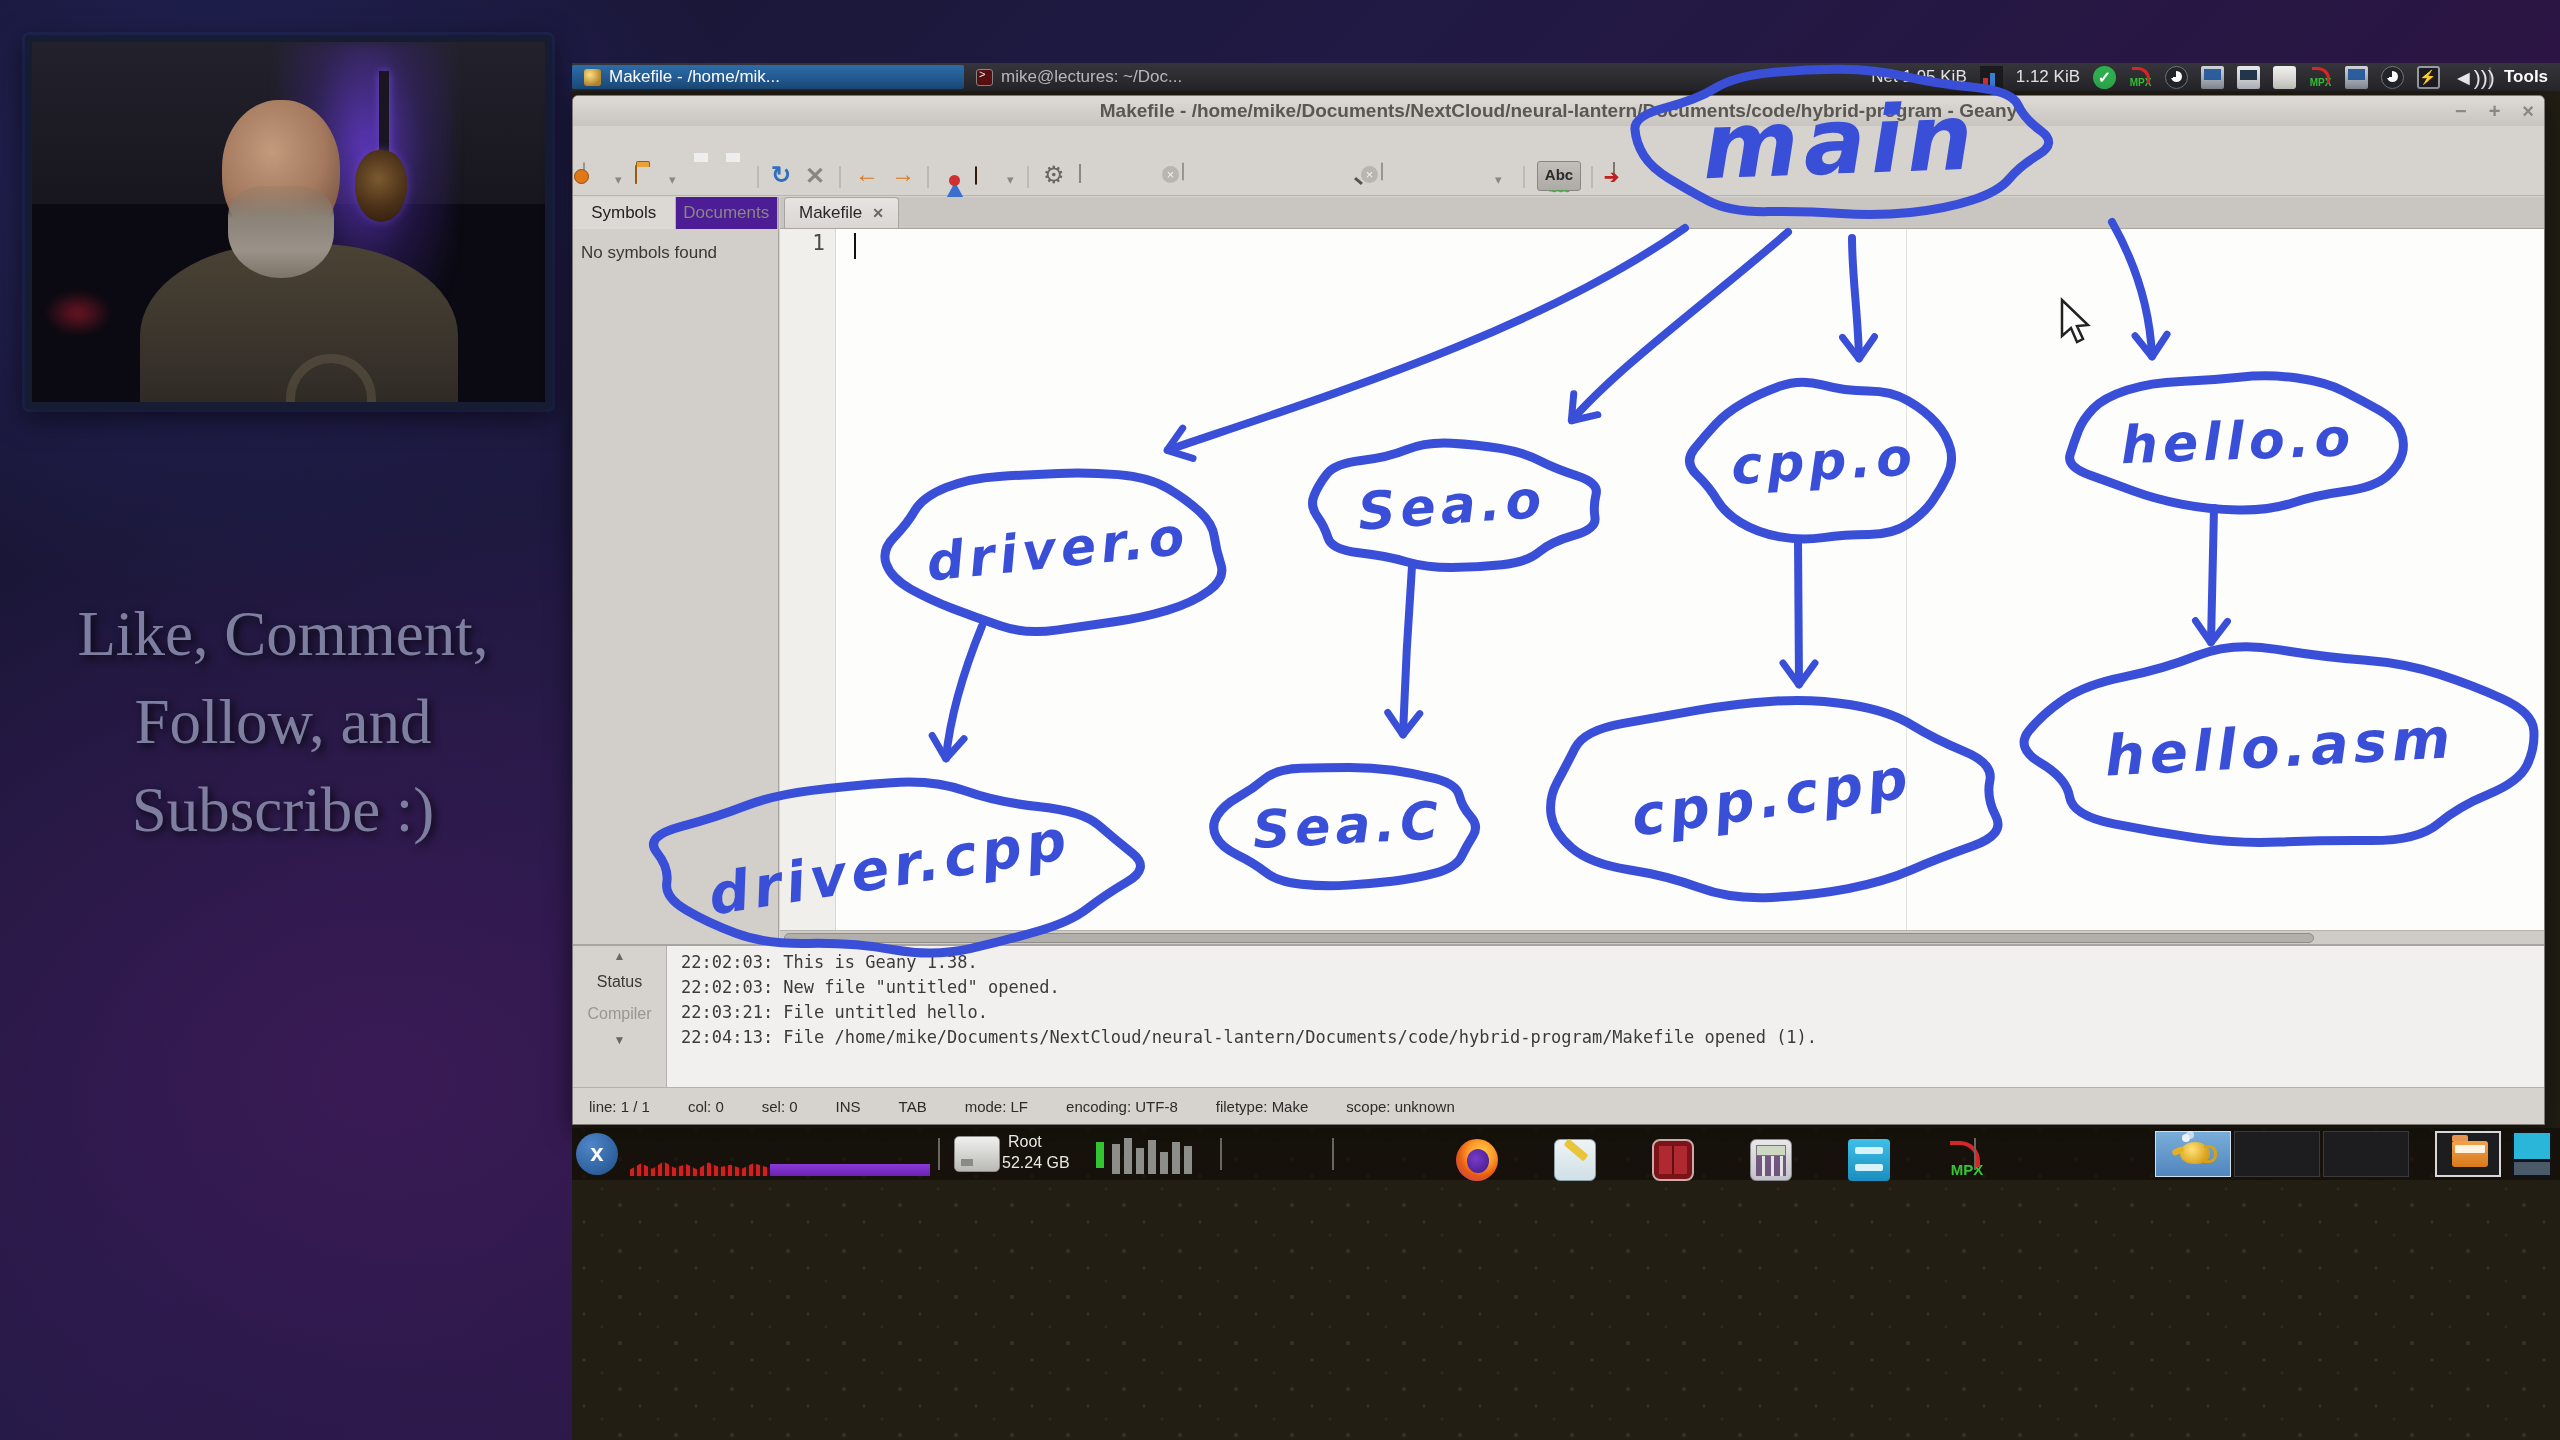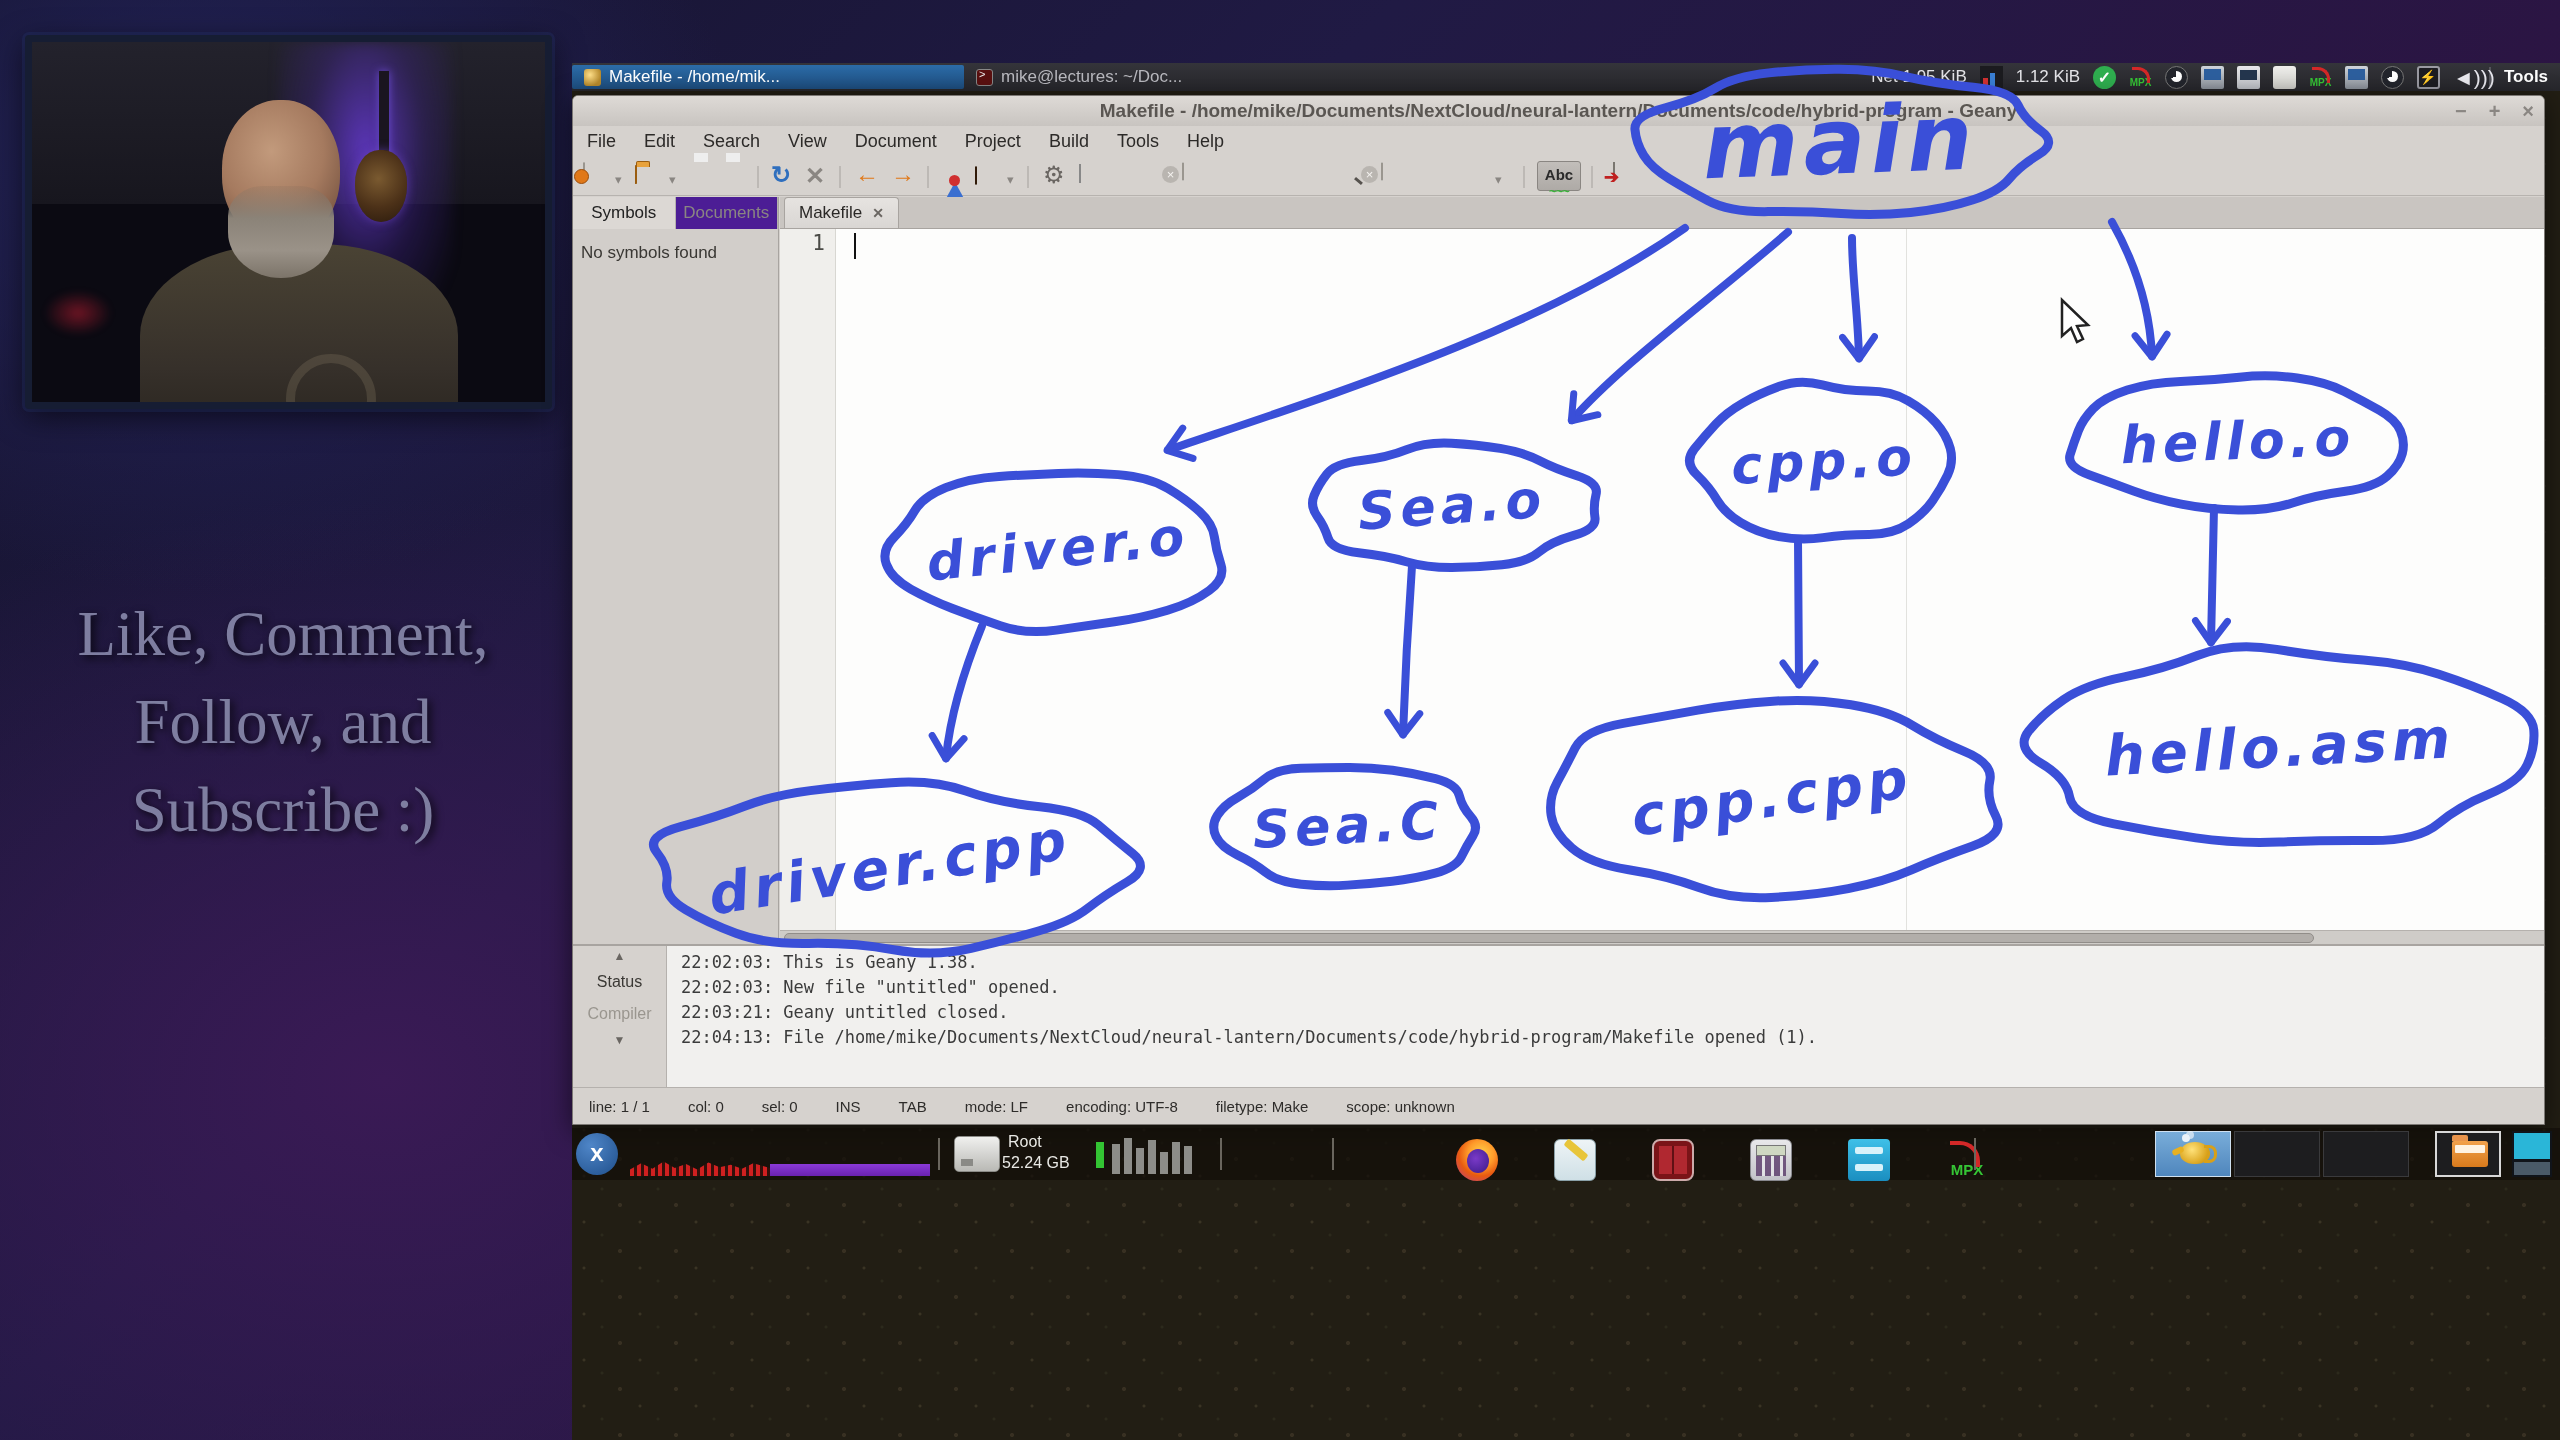--- a/index.html
+++ b/index.html
@@ -281,31 +281,20 @@
     <div class="geany">
       <div class="titlebar">
         <div class="title">Makefile - /home/mike/Documents/NextCloud/neural-lantern/Documents/code/hybrid-program - Geany</div>
         <div class="wctrl">
           <span>−</span>
           <span>+</span>
           <span>×</span>
         </div>
       </div>
 
-      <div class="menubar">
-        <span>File</span>
-        <span>Edit</span>
-        <span>Search</span>
-        <span>View</span>
-        <span>Document</span>
-        <span>Project</span>
-        <span>Build</span>
-        <span>Tools</span>
-        <span>Help</span>
-      </div>
 
       <div class="toolbar"></div>
       <span class="tb" style="left:10px;top:67px;"><span class="page-ic newdot"></span></span>
       <span class="tb caret" style="left:42px;top:76px;">▾</span>
       <span class="tb" style="left:62px;top:70px;"><span class="folder-ic"></span></span>
       <span class="tb caret" style="left:96px;top:76px;">▾</span>
       <span class="tb" style="left:116px;top:68px;"><span class="floppy-ic"></span></span>
       <span class="tb" style="left:148px;top:68px;"><span class="floppy-ic red"></span></span>
       <span class="tsep" style="left:184px;"></span>
       <span class="tb glyphbtn blue" style="left:198px;top:66px;">↻</span>
@@ -363,21 +352,21 @@
       <div class="msgwin">
         <div class="msgtabs">
           <div class="arrbtn">▲</div>
           <div class="msgtab">Status</div>
           <div class="msgtab dim">Compiler</div>
           <div class="arrbtn">▼</div>
         </div>
         <div class="loglines">
           <div>22:02:03: This is Geany 1.38.</div>
           <div>22:02:03: New file "untitled" opened.</div>
-          <div>22:03:21: Geany untitled closed.</div>
+          <div>22:03:21: File untitled hello.</div>
           <div>22:04:13: File /home/mike/Documents/NextCloud/neural-lantern/Documents/code/hybrid-program/Makefile opened (1).</div>
         </div>
       </div>
 
       
       <div class="statusbar">
         <span>line: 1 / 1</span>
         <span>col: 0</span>
         <span>sel: 0</span>
         <span>INS</span>

